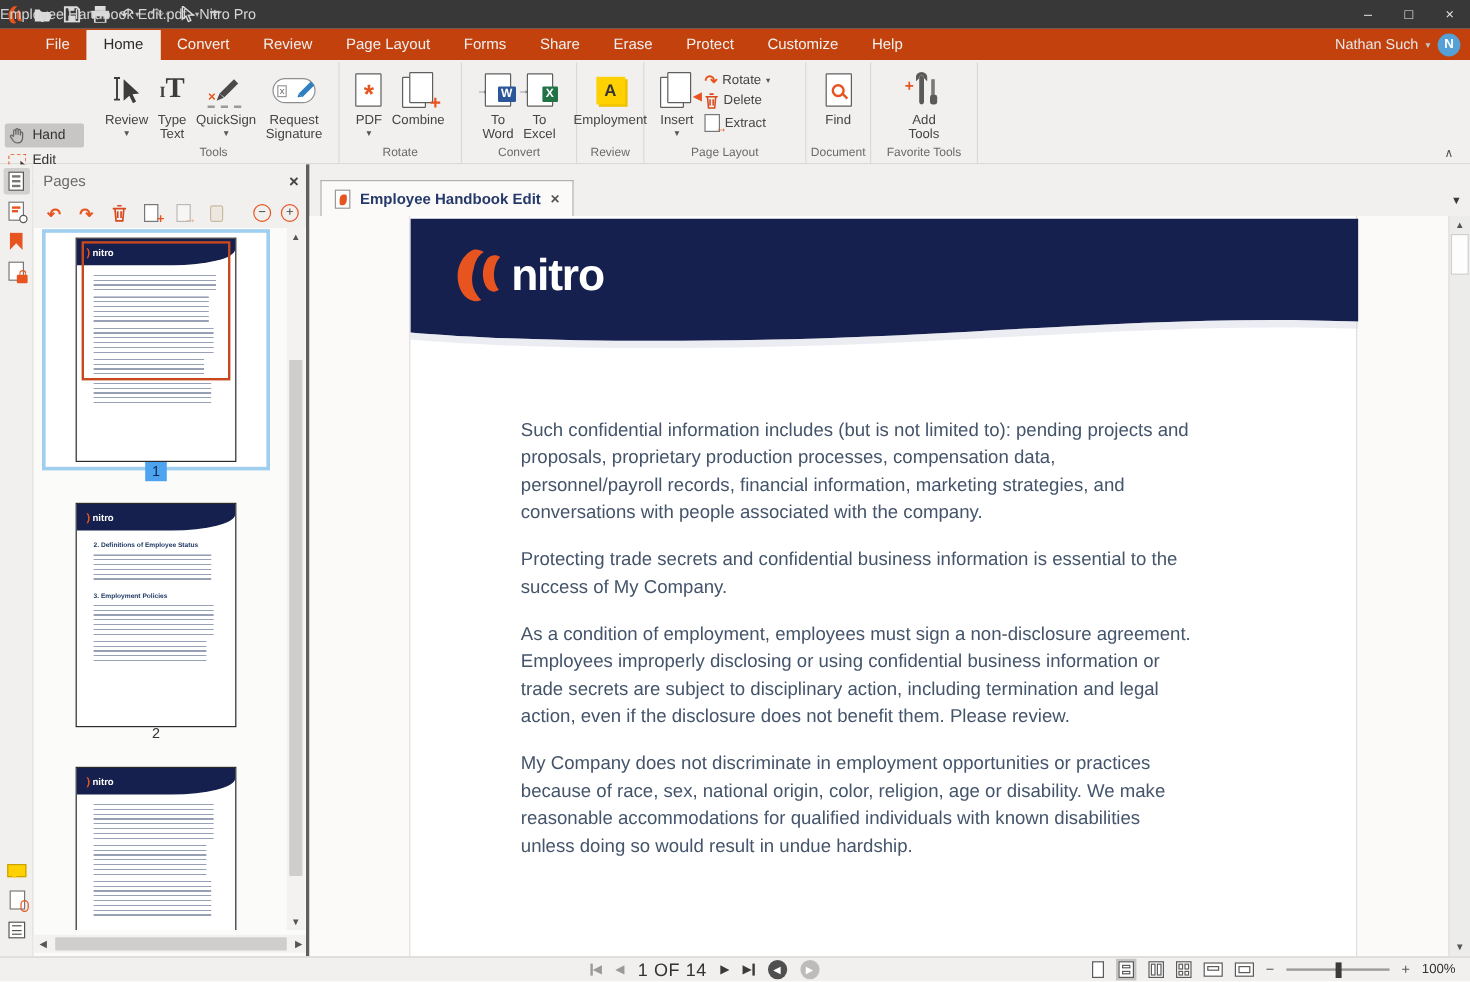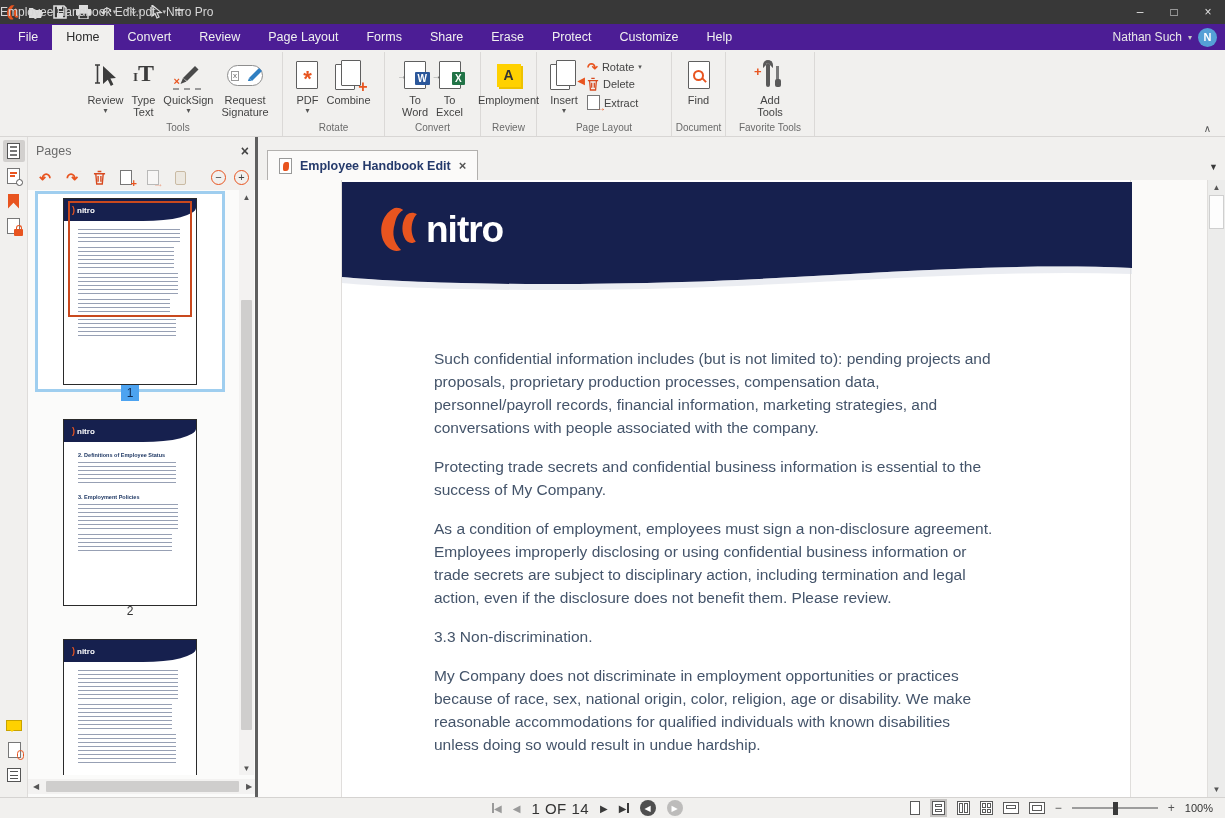--- a/index.html
+++ b/index.html
@@ -10,21 +10,21 @@
   .titlebar{position:absolute;left:0;top:0;width:100%;height:24px;background:#383838;display:flex;align-items:center}
   .qat{display:flex;align-items:center;gap:9px;padding-left:6px;height:100%}
   .qat .qbtn{display:flex;align-items:center;color:#dcdcdc;font-size:12px;gap:1px;cursor:default}
   .qat svg{display:block}
   .qcaret{font-size:7px;color:#bdbdbd}
   .win-title{position:absolute;left:0;right:0;text-align:left;font-size:12px;color:#d6d6d6;pointer-events:none}
   .winctl{position:absolute;right:0;top:0;height:24px;display:flex}
   .winctl span{width:34px;height:24px;display:flex;align-items:center;justify-content:center;color:#e2e2e2;font-size:12px}
 
   
-  .menubar{position:absolute;left:0;top:24px;width:100%;height:26px;background:#4c1d95;display:flex;align-items:flex-end;padding-left:4px}
+  .menubar{position:absolute;left:0;top:24px;width:100%;height:26px;background:#c2410c;display:flex;align-items:flex-end;padding-left:24px}
   .mtab{padding:5px 14px 6px;font-size:12.5px;color:#f0f0f0}
   .mtab.active{background:#f1f0ee;color:#2b2b2b}
   .userchip{position:absolute;right:8px;top:0;height:26px;display:flex;align-items:center;gap:6px}
   .uname{color:#e8e8e8;font-size:12px}
   .ucaret{color:#c6c6c6;font-size:8px}
   .avatar{width:19px;height:19px;border-radius:50%;background:#55a0d6;color:#fff;font-size:11px;font-weight:bold;display:flex;align-items:center;justify-content:center}
 
   
   .ribbon{position:absolute;left:0;top:50px;width:100%;height:87px;background:#f1f0ee;border-bottom:1px solid #d8d6d4}
   .rgroup{position:absolute;top:2px;bottom:0;border-right:1px solid #dbd9d7}
@@ -247,20 +247,41 @@
     <span class="mtab">Customize</span>
     <span class="mtab">Help</span>
     <span class="userchip">
       <span class="uname">Nathan Such</span>
       <span class="ucaret">▾</span>
       <span class="avatar">N</span>
     </span>
   </div>
 
   <div class="ribbon">
+    <div class="modecol">
+      <div class="modebtn active">
+        <svg width="15" height="15" viewBox="0 0 24 24">
+            <path d="M7 11 V5 a1.5 1.5 0 0 1 3 0 V10 M10 9 V3.5 a1.5 1.5 0 0 1 3 0 V10 M13 9.5 V4.5 a1.5 1.5 0 0 1 3 0 V11 M16 11 V8 a1.5 1.5 0 0 1 3 0 v5 c0 5-3 8-7 8 c-3.5 0-5-1.5-7-5 L3 13 c-1-2 1.5-3.5 3-1.5 l1 1.5" fill="none" stroke="#666" stroke-width="1.7"></path>
+          </svg>
+        <span>Hand</span>
+      </div>
+      <div class="modebtn">
+        <span class="editic">
+            <svg width="9" height="11" viewBox="0 0 9 11" style="position:absolute;right:-4px;bottom:-5px">
+              <path d="M1 0 L1 9 L3.4 7 L5 10.5 L6.6 9.6 L5 6.4 L8 6.1 Z" fill="#333"></path>
+            </svg>
+          </span>
+        <span>Edit</span>
+      </div>
+      <div class="modebtn">
+        <span class="zic">+</span>
+        <span>Zoom</span>
+        <span class="mcaret">▾</span>
+      </div>
+    </div>
 
     <div class="rgroup" style="left:74px;width:209px">
       <div class="rbtns">
         <div class="rbtn">
           <div class="ric">
               <svg width="24" height="26" viewBox="0 0 24 26">
                 <path d="M2 3 h5 M4.5 3 v18 M2 21 h5" stroke="#3c3c3c" stroke-width="1.6" fill="none"></path>
                 <path d="M10 4 L10 22 L14.8 17.7 L17.8 24 L20.4 22.6 L17.4 16.6 L23 16 Z" fill="#3c3c3c"></path>
               </svg>
             </div>
@@ -598,21 +619,20 @@
           <p>Such confidential information includes (but is not limited to): pending projects and
 proposals, proprietary production processes, compensation data,
 personnel/payroll records, financial information, marketing strategies, and
 conversations with people associated with the company.</p>
           <p>Protecting trade secrets and confidential business information is essential to the
 success of My Company.</p>
           <p>As a condition of employment, employees must sign a non-disclosure agreement.
 Employees improperly disclosing or using confidential business information or
 trade secrets are subject to disciplinary action, including termination and legal
 action, even if the disclosure does not benefit them. Please review.</p>
-          <h3>3.3 Non-discrimination.</h3>
           <p>My Company does not discriminate in employment opportunities or practices
 because of race, sex, national origin, color, religion, age or disability. We make
 reasonable accommodations for qualified individuals with known disabilities
 unless doing so would result in undue hardship.</p>
         </div>
       </div>
       <div class="vscroll">
         <span class="sarr" style="top:0">▲</span>
         <div class="vthumb"></div>
         <span class="sarr" style="bottom:0">▼</span>

